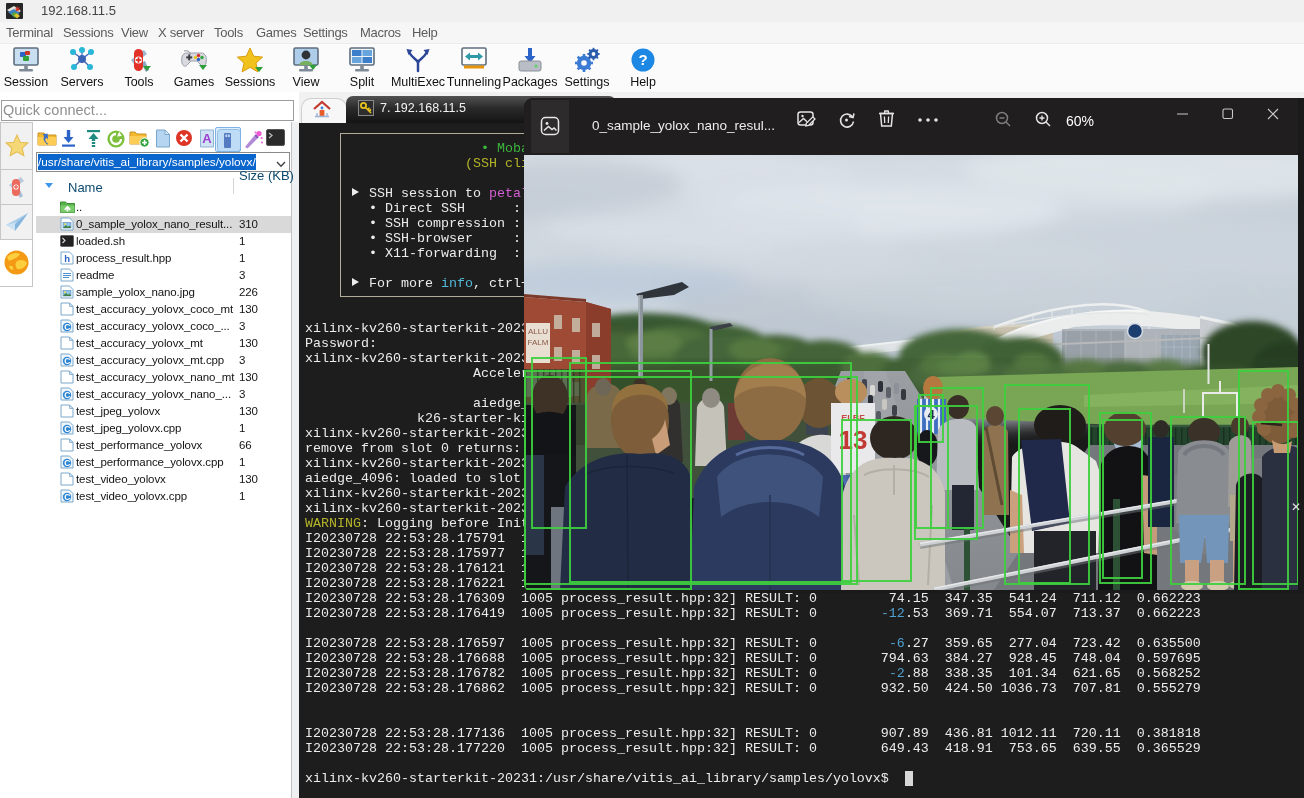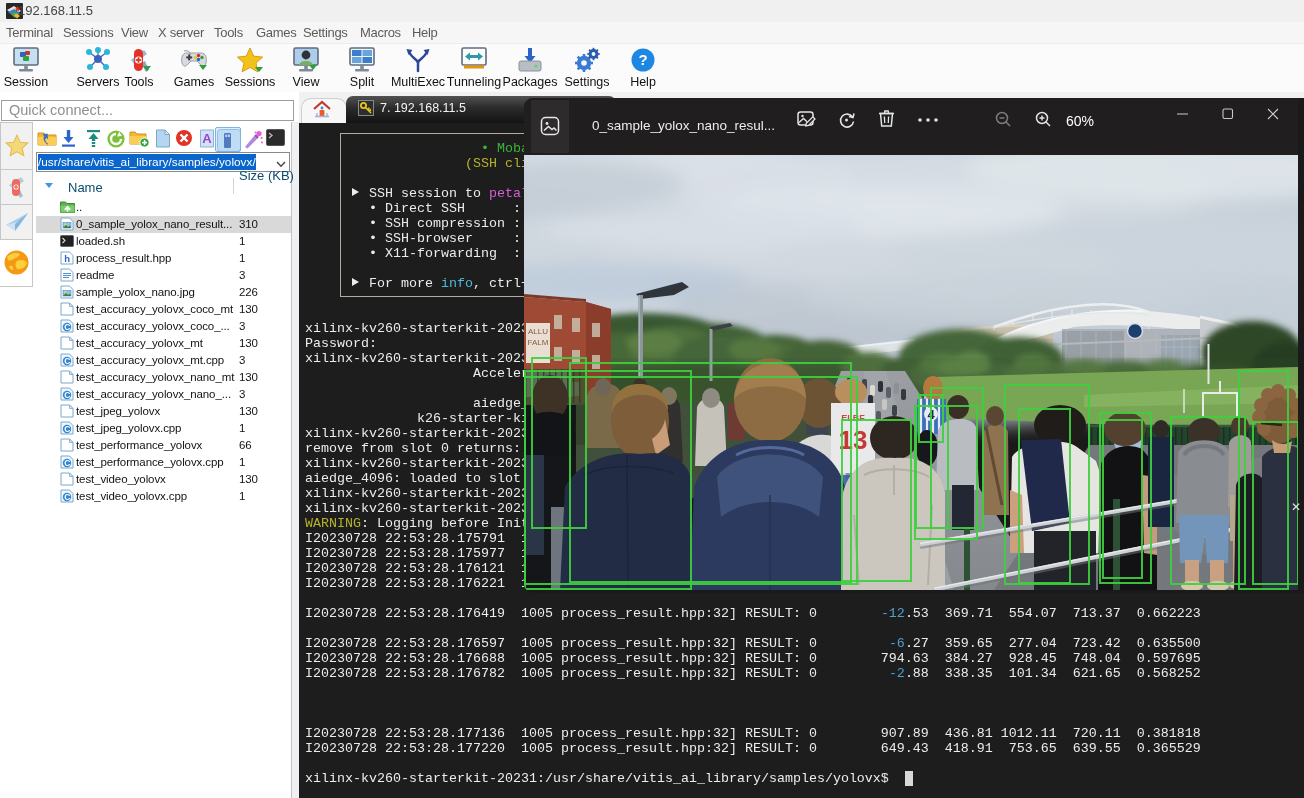--- a/index.html
+++ b/index.html
@@ -1,27 +1,27 @@
 <!DOCTYPE html>
 <html><head><meta charset="utf-8"><style>
 *{margin:0;padding:0;box-sizing:border-box}
 html,body{width:1304px;height:798px;overflow:hidden;background:#fff;
   font-family:"Liberation Sans",sans-serif;}
 .abs{position:absolute}
 #titlebar{left:0;top:0;width:1304px;height:22px;background:#f0f0f0;}
-#titletxt{left:18px;top:3px;font-size:13px;color:#444}
+#titletxt{left:41px;top:3px;font-size:13px;color:#444}
 #menubar{left:0;top:22px;width:1304px;height:22px;background:#f6f6f7;border-bottom:1px solid #ededee}
 .mi{position:absolute;top:4px;font-size:13px;color:#5b5b5b;letter-spacing:-0.3px}
 #toolbar{left:0;top:44px;width:1304px;height:48px;background:#fbfbfc;}
 .ti{position:absolute;top:2px;width:56px;text-align:center}
 .ti svg{display:block;margin:0 auto}
 .tl{font-size:12.5px;color:#111;margin-top:1px;display:block}
 #qcrow{left:0;top:92px;width:299px;height:30px;background:#fff}
 #qc{left:1px;top:100px;width:293px;height:21px;background:#fff;border:1px solid #9d9d9d;
- font-size:14.5px;color:#8f8f8f;padding-left:7px;line-height:19px}
+ font-size:14.5px;color:#8f8f8f;padding-left:1px;line-height:19px}
 #sidebar{left:0;top:122px;width:33px;height:676px;background:#fff;border-right:1px solid #c6c6c6}
 .scell{position:absolute;left:0;width:33px;background:#f1f1f1;border:1px solid #c6c6c6;border-top:none}
 #sbot{left:0;top:286px;width:33px;height:512px;background:#fff;border-top:1px solid #c6c6c6}
 #fpanel{left:33px;top:122px;width:258px;height:676px;background:#fff}
 #fsplit{left:291px;top:122px;width:8px;height:676px;background:#eef0f1;border-left:1px solid #c3c3c3}
 .hdr{position:absolute;top:58px;font-size:13px;color:#0c4a6e}
 .frow{position:absolute;left:3px;width:255px;height:17px;font-size:11.5px;color:#131313;letter-spacing:-0.1px;white-space:nowrap}
 .frow .nm{position:absolute;left:40px;top:2px}
 .frow .sz{position:absolute;left:203px;top:2px}
 .fico{position:absolute;left:24px;top:1px}
@@ -74,21 +74,21 @@
     <svg width="30" height="28" viewBox="0 0 30 28">
 <rect x="3" y="2" width="24" height="17" rx="1.5" fill="#c8dff2" stroke="#5e6e7e" stroke-width="1.6"></rect>
 <rect x="9" y="6" width="6" height="5" rx="1" fill="#2b63c9"></rect>
 <rect x="14" y="5" width="5" height="4" rx="1" fill="#c93526"></rect>
 <rect x="12" y="10" width="6" height="5" rx="1" fill="#2fa43a"></rect>
 <rect x="13.2" y="19" width="3.6" height="4" fill="#7e8b97"></rect>
 <rect x="8" y="23" width="14" height="2.4" rx="1" fill="#7e8b97"></rect>
     </svg>
     <span class="tl">Session</span>
   </div>
-<div class="ti" style="left:70px;top:46px">
+<div class="ti" style="left:54px;top:46px">
     <svg width="30" height="28" viewBox="0 0 30 28">
 <g stroke="#3a63b8" stroke-width="1.2">
 <line x1="15" y1="13" x2="6" y2="6"></line>
         <line x1="15" y1="13" x2="15" y2="4"></line>
 <line x1="15" y1="13" x2="24" y2="6"></line>
         <line x1="15" y1="13" x2="7" y2="21"></line>
 <line x1="15" y1="13" x2="23" y2="21"></line>
       </g>
 <circle cx="15" cy="13" r="4" fill="#3a63b8"></circle>
 <circle cx="6" cy="6" r="3" fill="#29b6d8"></circle>
@@ -509,24 +509,26 @@
     <div class="trow" style="top:318px">remove from slot 0 returns: 0 (Ok)</div>
     <div class="trow" style="top:333px">xilinx-kv260-starterkit-20231:~$ sudo xmutil loadapp aiedge_4096</div>
     <div class="trow" style="top:348px">aiedge_4096: loaded to slot 0</div>
     <div class="trow" style="top:363px">xilinx-kv260-starterkit-20231:~$ cd /usr/share/vitis_ai_library/sam</div>
     <div class="trow" style="top:378px">xilinx-kv260-starterkit-20231:/usr/share/vitis_ai_library/samples/y</div>
     <div class="trow" style="top:393px"><span class="y">WARNING</span>: Logging before InitGoogleLogging() is written to STDERR</div>
     <div class="trow" style="top:408px">I20230728 22:53:28.175791  1005 process_result.hpp:32] RESULT: 0        717.21  358.99  859.21  707.43  0.721814</div>
     <div class="trow" style="top:423px">I20230728 22:53:28.175977  1005 process_result.hpp:32] RESULT: 0        345.12  361.12  514.07  719.92  0.709341</div>
     <div class="trow" style="top:438px">I20230728 22:53:28.176121  1005 process_result.hpp:32] RESULT: 0        102.55  344.71  289.34  716.08  0.698225</div>
     <div class="trow" style="top:453px">I20230728 22:53:28.176221  1005 process_result.hpp:32] RESULT: 0        531.07  352.44  701.12  710.55  0.671203</div>
+    <div class="trow" style="top:468px">I20230728 22:53:28.176309  1005 process_result.hpp:32] RESULT: 0         74.15  347.35  541.24  711.12  0.662223</div>
     <div class="trow" style="top:483px">I20230728 22:53:28.176419  1005 process_result.hpp:32] RESULT: 0        <span class="cy">-12</span>.53  369.71  554.07  713.37  0.662223</div>
     <div class="trow" style="top:513px">I20230728 22:53:28.176597  1005 process_result.hpp:32] RESULT: 0         <span class="cy">-6</span>.27  359.65  277.04  723.42  0.635500</div>
     <div class="trow" style="top:528px">I20230728 22:53:28.176688  1005 process_result.hpp:32] RESULT: 0        794.63  384.27  928.45  748.04  0.597695</div>
     <div class="trow" style="top:543px">I20230728 22:53:28.176782  1005 process_result.hpp:32] RESULT: 0         <span class="cy">-2</span>.88  338.35  101.34  621.65  0.568252</div>
+    <div class="trow" style="top:558px">I20230728 22:53:28.176862  1005 process_result.hpp:32] RESULT: 0        932.50  424.50 1036.73  707.81  0.555279</div>
     <div class="trow" style="top:603px">I20230728 22:53:28.177136  1005 process_result.hpp:32] RESULT: 0        907.89  436.81 1012.11  720.11  0.381818</div>
     <div class="trow" style="top:618px">I20230728 22:53:28.177220  1005 process_result.hpp:32] RESULT: 0        649.43  418.91  753.65  639.55  0.365529</div>
     <div class="trow" style="top:648px">xilinx-kv260-starterkit-20231:/usr/share/vitis_ai_library/samples/yolovx$ </div>
     <div class="arrow" style="left:53px;top:65px"></div>
     <div class="arrow" style="left:53px;top:155px"></div>
     <div id="cursor"></div>
   </div>
 <div class="abs" id="xmark">✕</div>
 <div class="abs" id="photowin">
     <div id="ptitle"></div>

